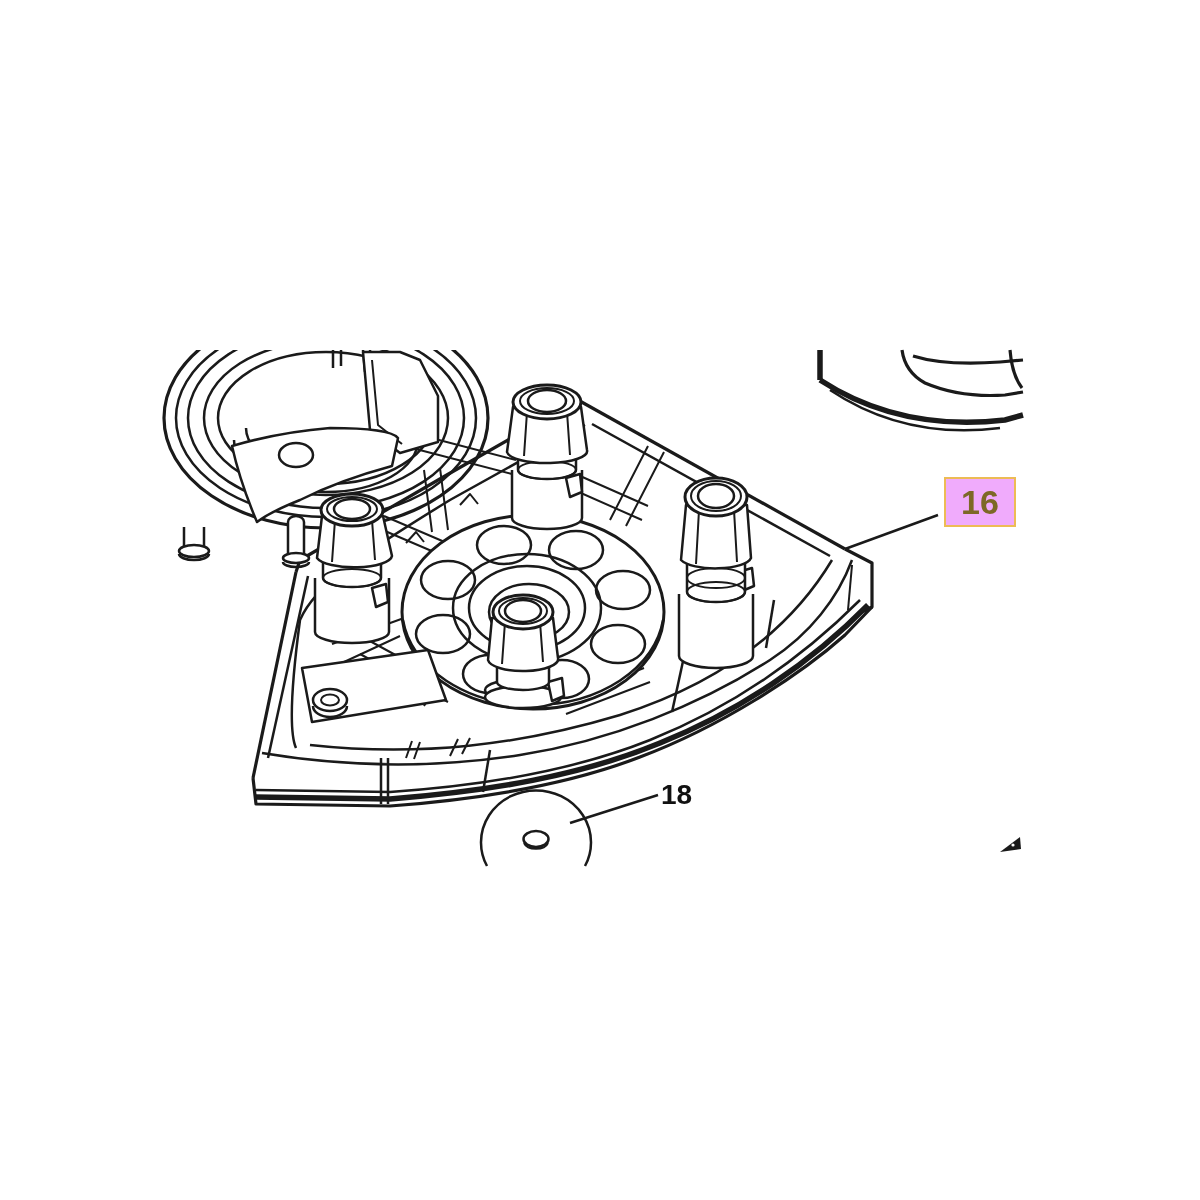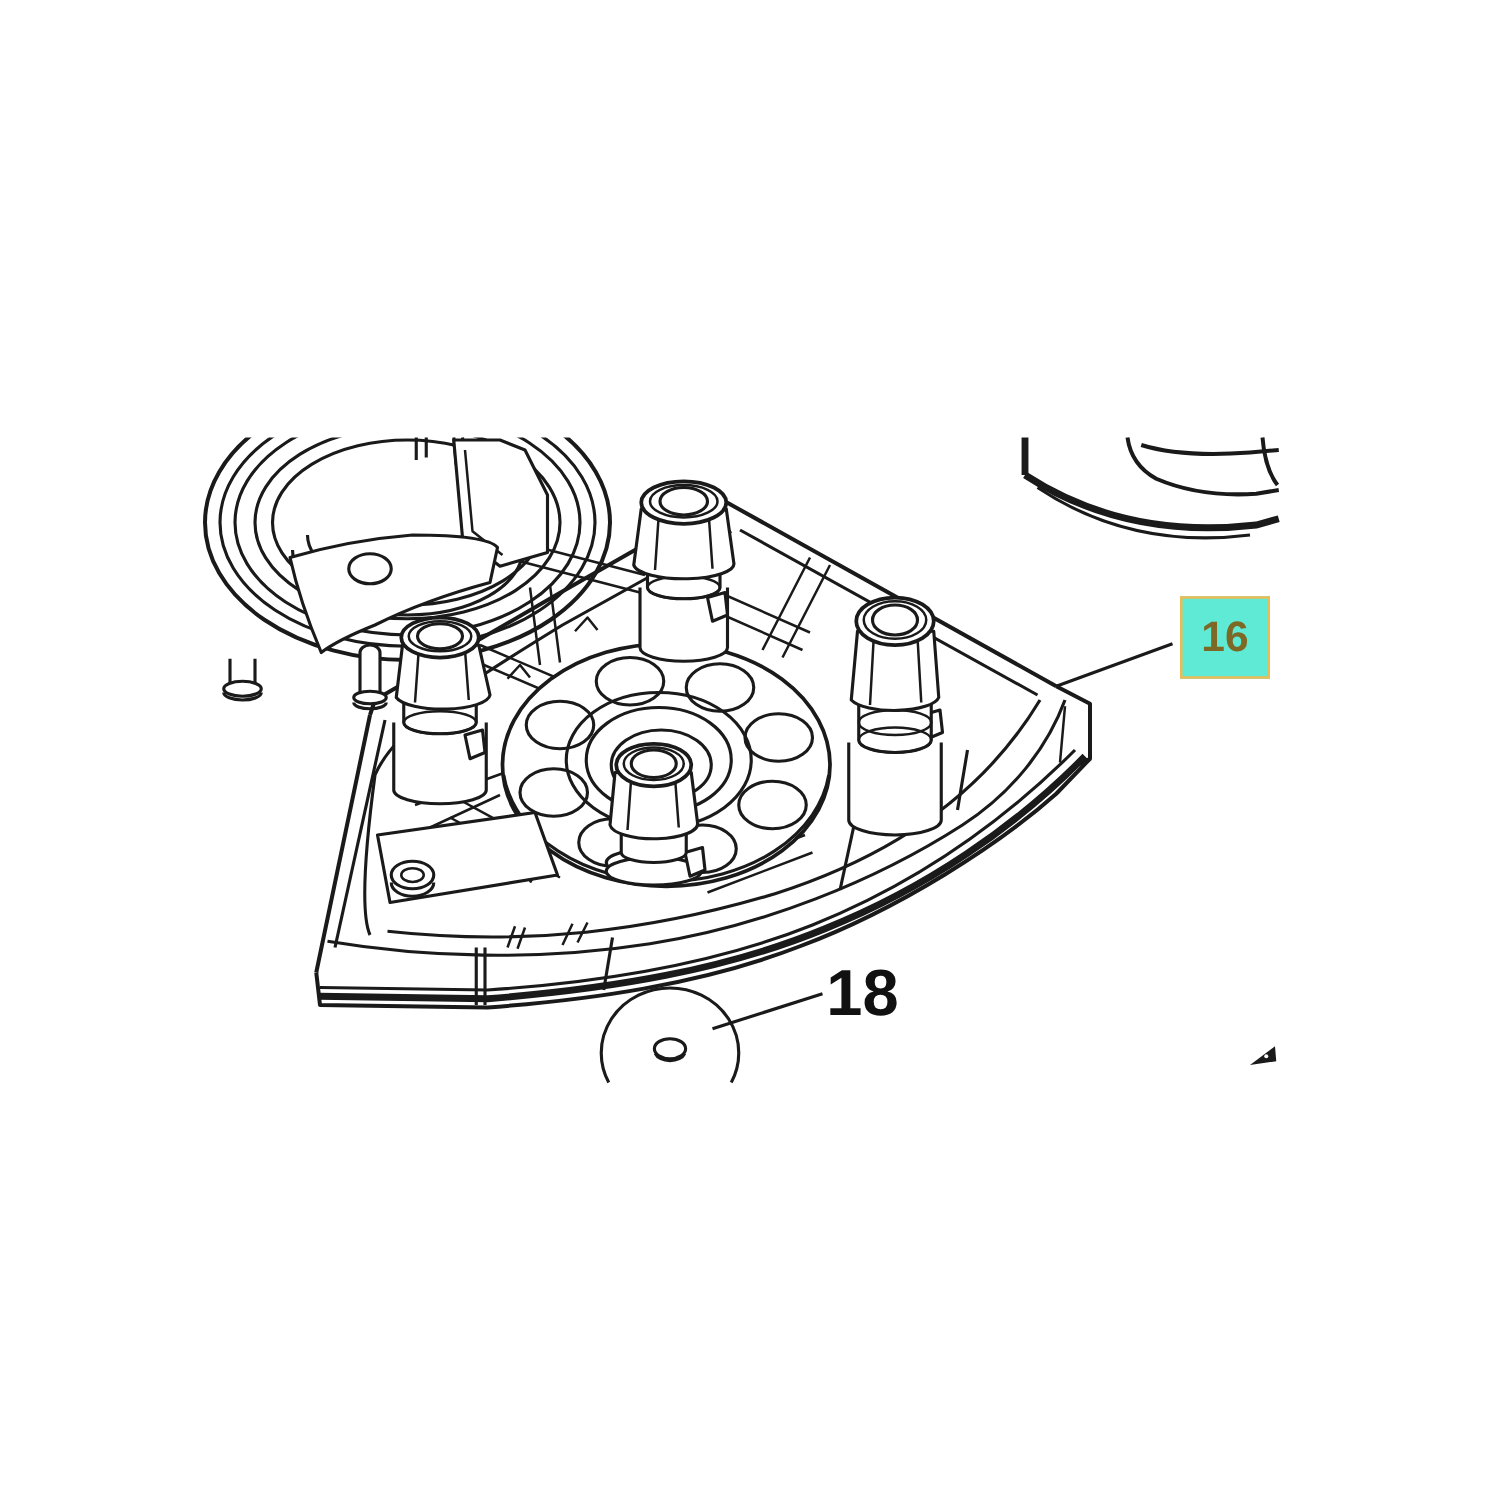--- a/index.html
+++ b/index.html
@@ -7,26 +7,26 @@
          font-family:"Liberation Sans", sans-serif;}
   svg{position:absolute;left:0;top:0;}
   
   .ln  {stroke:#1a1a1a;fill:none;stroke-width:2.5;stroke-linejoin:round;}
   .ln2 {stroke:#1a1a1a;fill:none;stroke-width:2;stroke-linejoin:round;}
   .ln3 {stroke:#1a1a1a;fill:none;stroke-width:3.2;stroke-linejoin:round;}
   .thick{stroke:#1a1a1a;fill:none;stroke-width:5.5;}
   .wf  {fill:#ffffff;stroke:#1a1a1a;stroke-width:2.5;stroke-linejoin:round;}
   .wf3 {fill:#ffffff;stroke:#1a1a1a;stroke-width:3;stroke-linejoin:round;}
   
-  .callout16{position:absolute;left:944px;top:477px;width:72px;height:66px;
-    background:#5eead4;border:2px solid #EDBB55;box-sizing:border-box;
+  .callout16{position:absolute;left:944px;top:477px;width:72px;height:50px;
+    background:#f0abfc;border:2px solid #EDBB55;box-sizing:border-box;
     display:flex;align-items:center;justify-content:center;
     color:#7D6826;font-size:34px;font-weight:bold;cursor:pointer;}
   .callout18{position:absolute;left:661px;top:772px;height:46px;
-    color:#111111;font-size:52px;font-weight:bold;line-height:46px;cursor:pointer;}
+    color:#111111;font-size:28px;font-weight:bold;line-height:46px;cursor:pointer;}
 </style>
 </head>
 <body>
 
 <div id="stage">
 
 <svg width="1200" height="1200" viewBox="0 0 1200 1200">
 
   <g>
 

